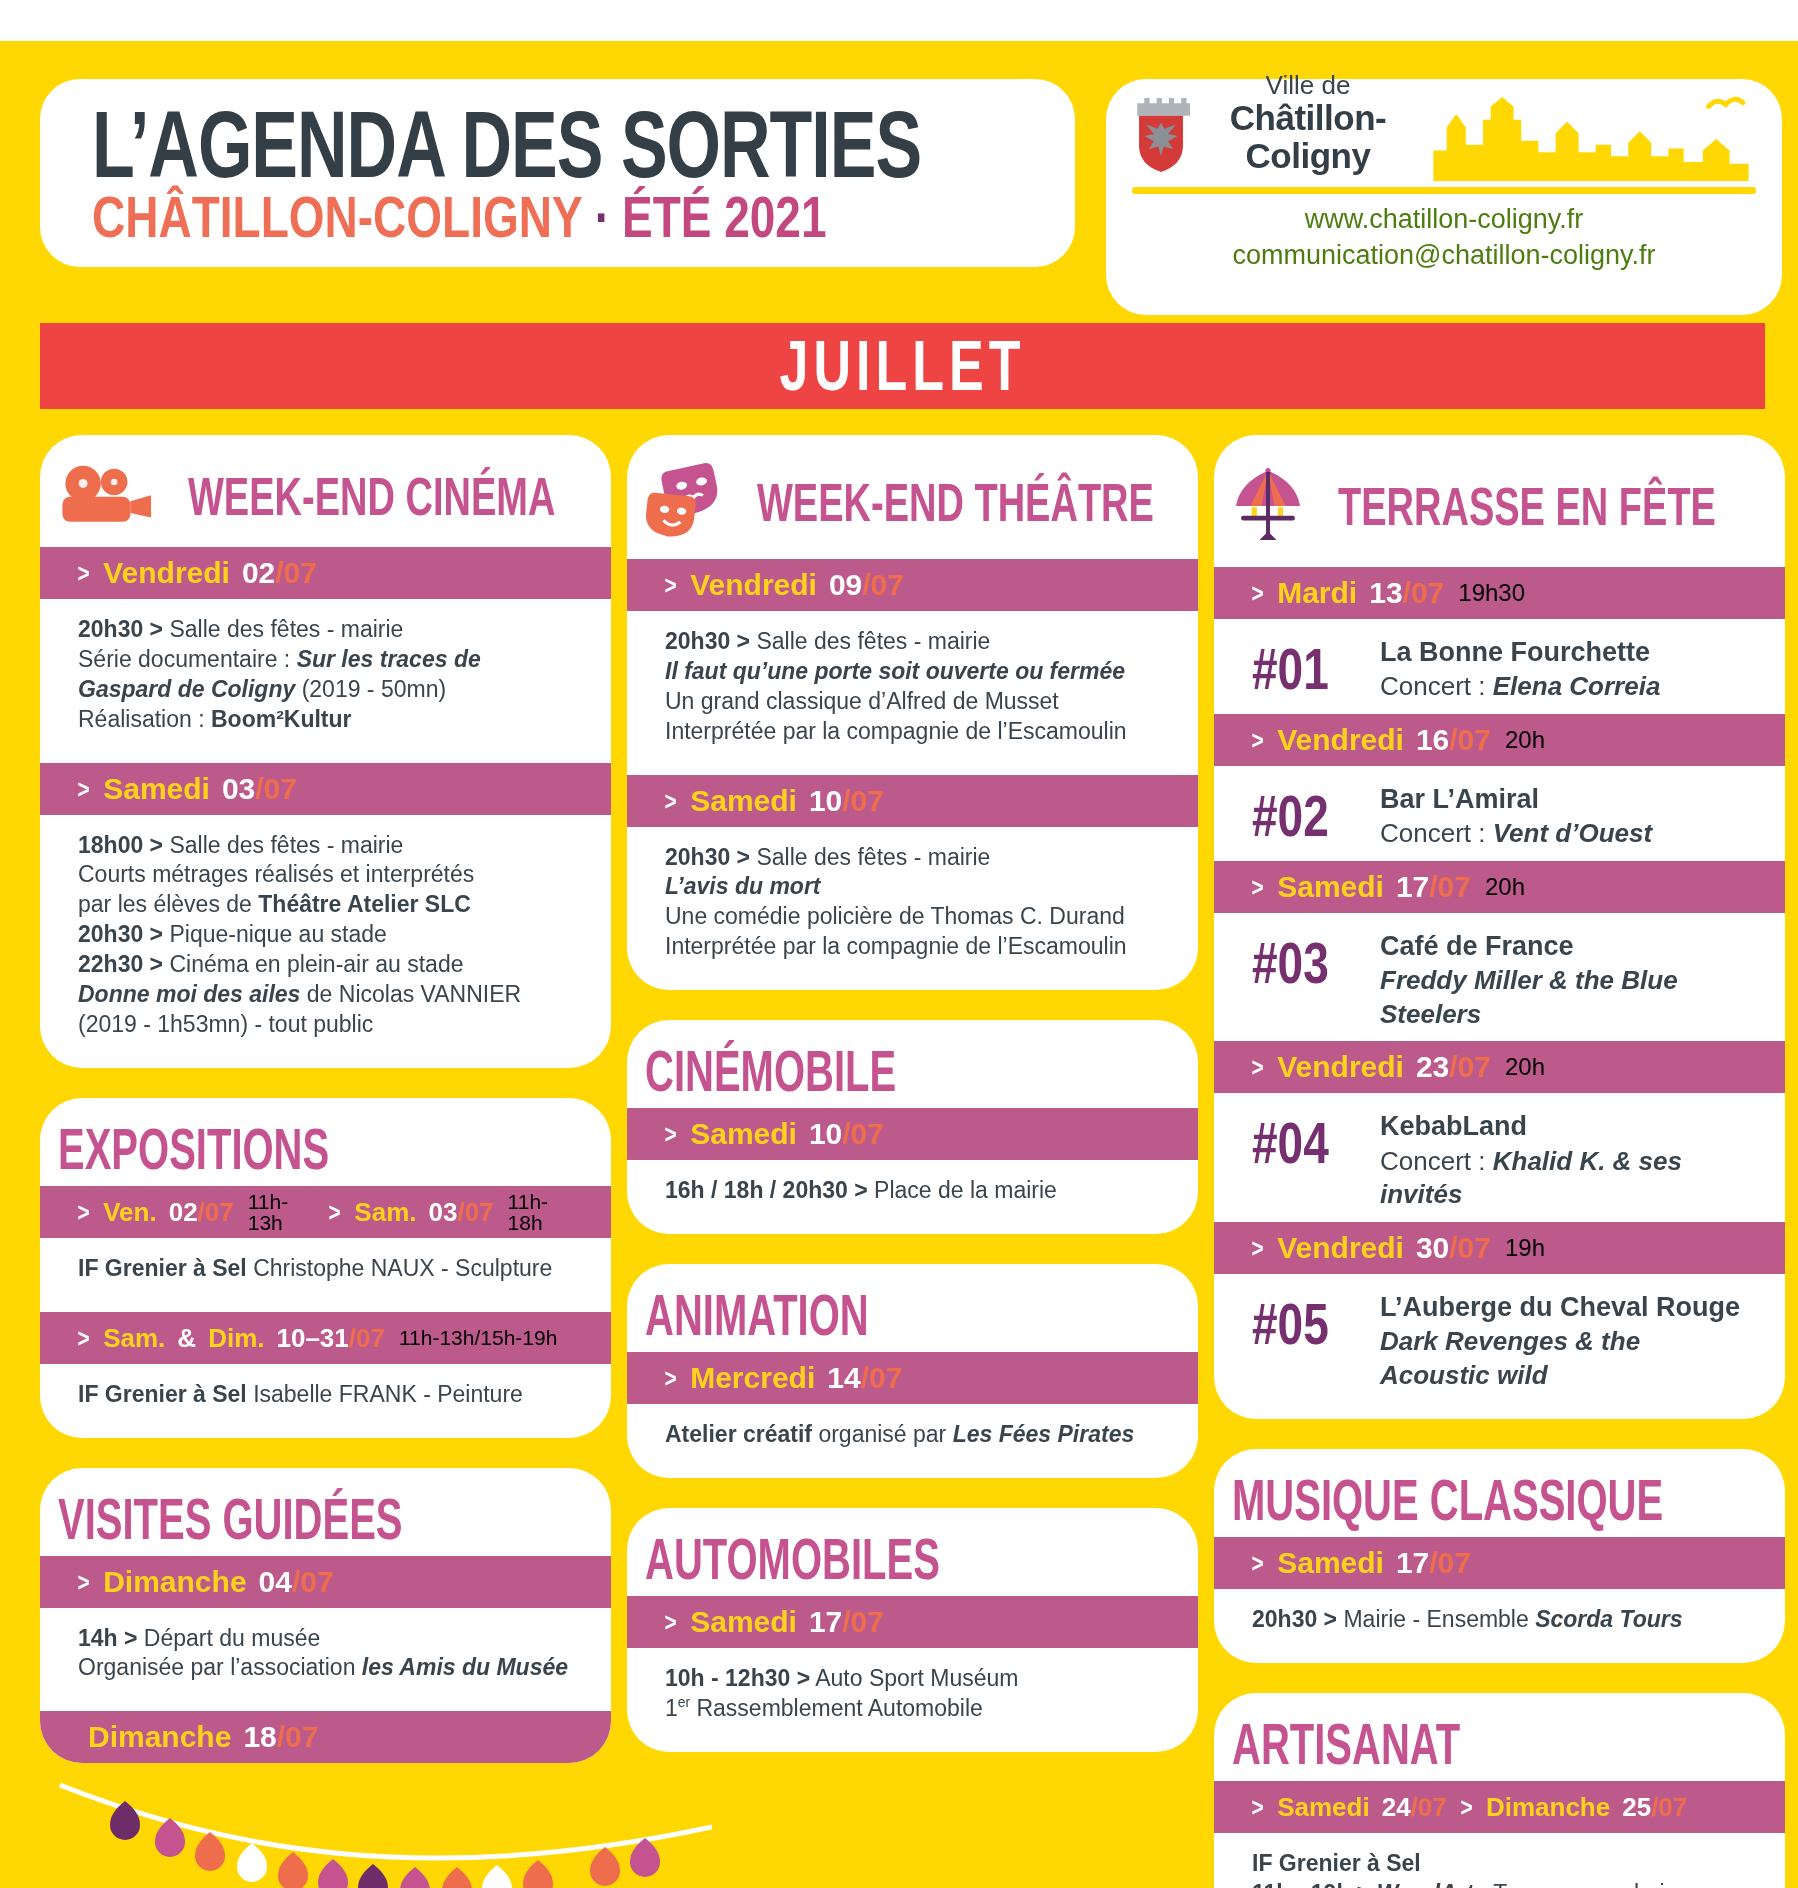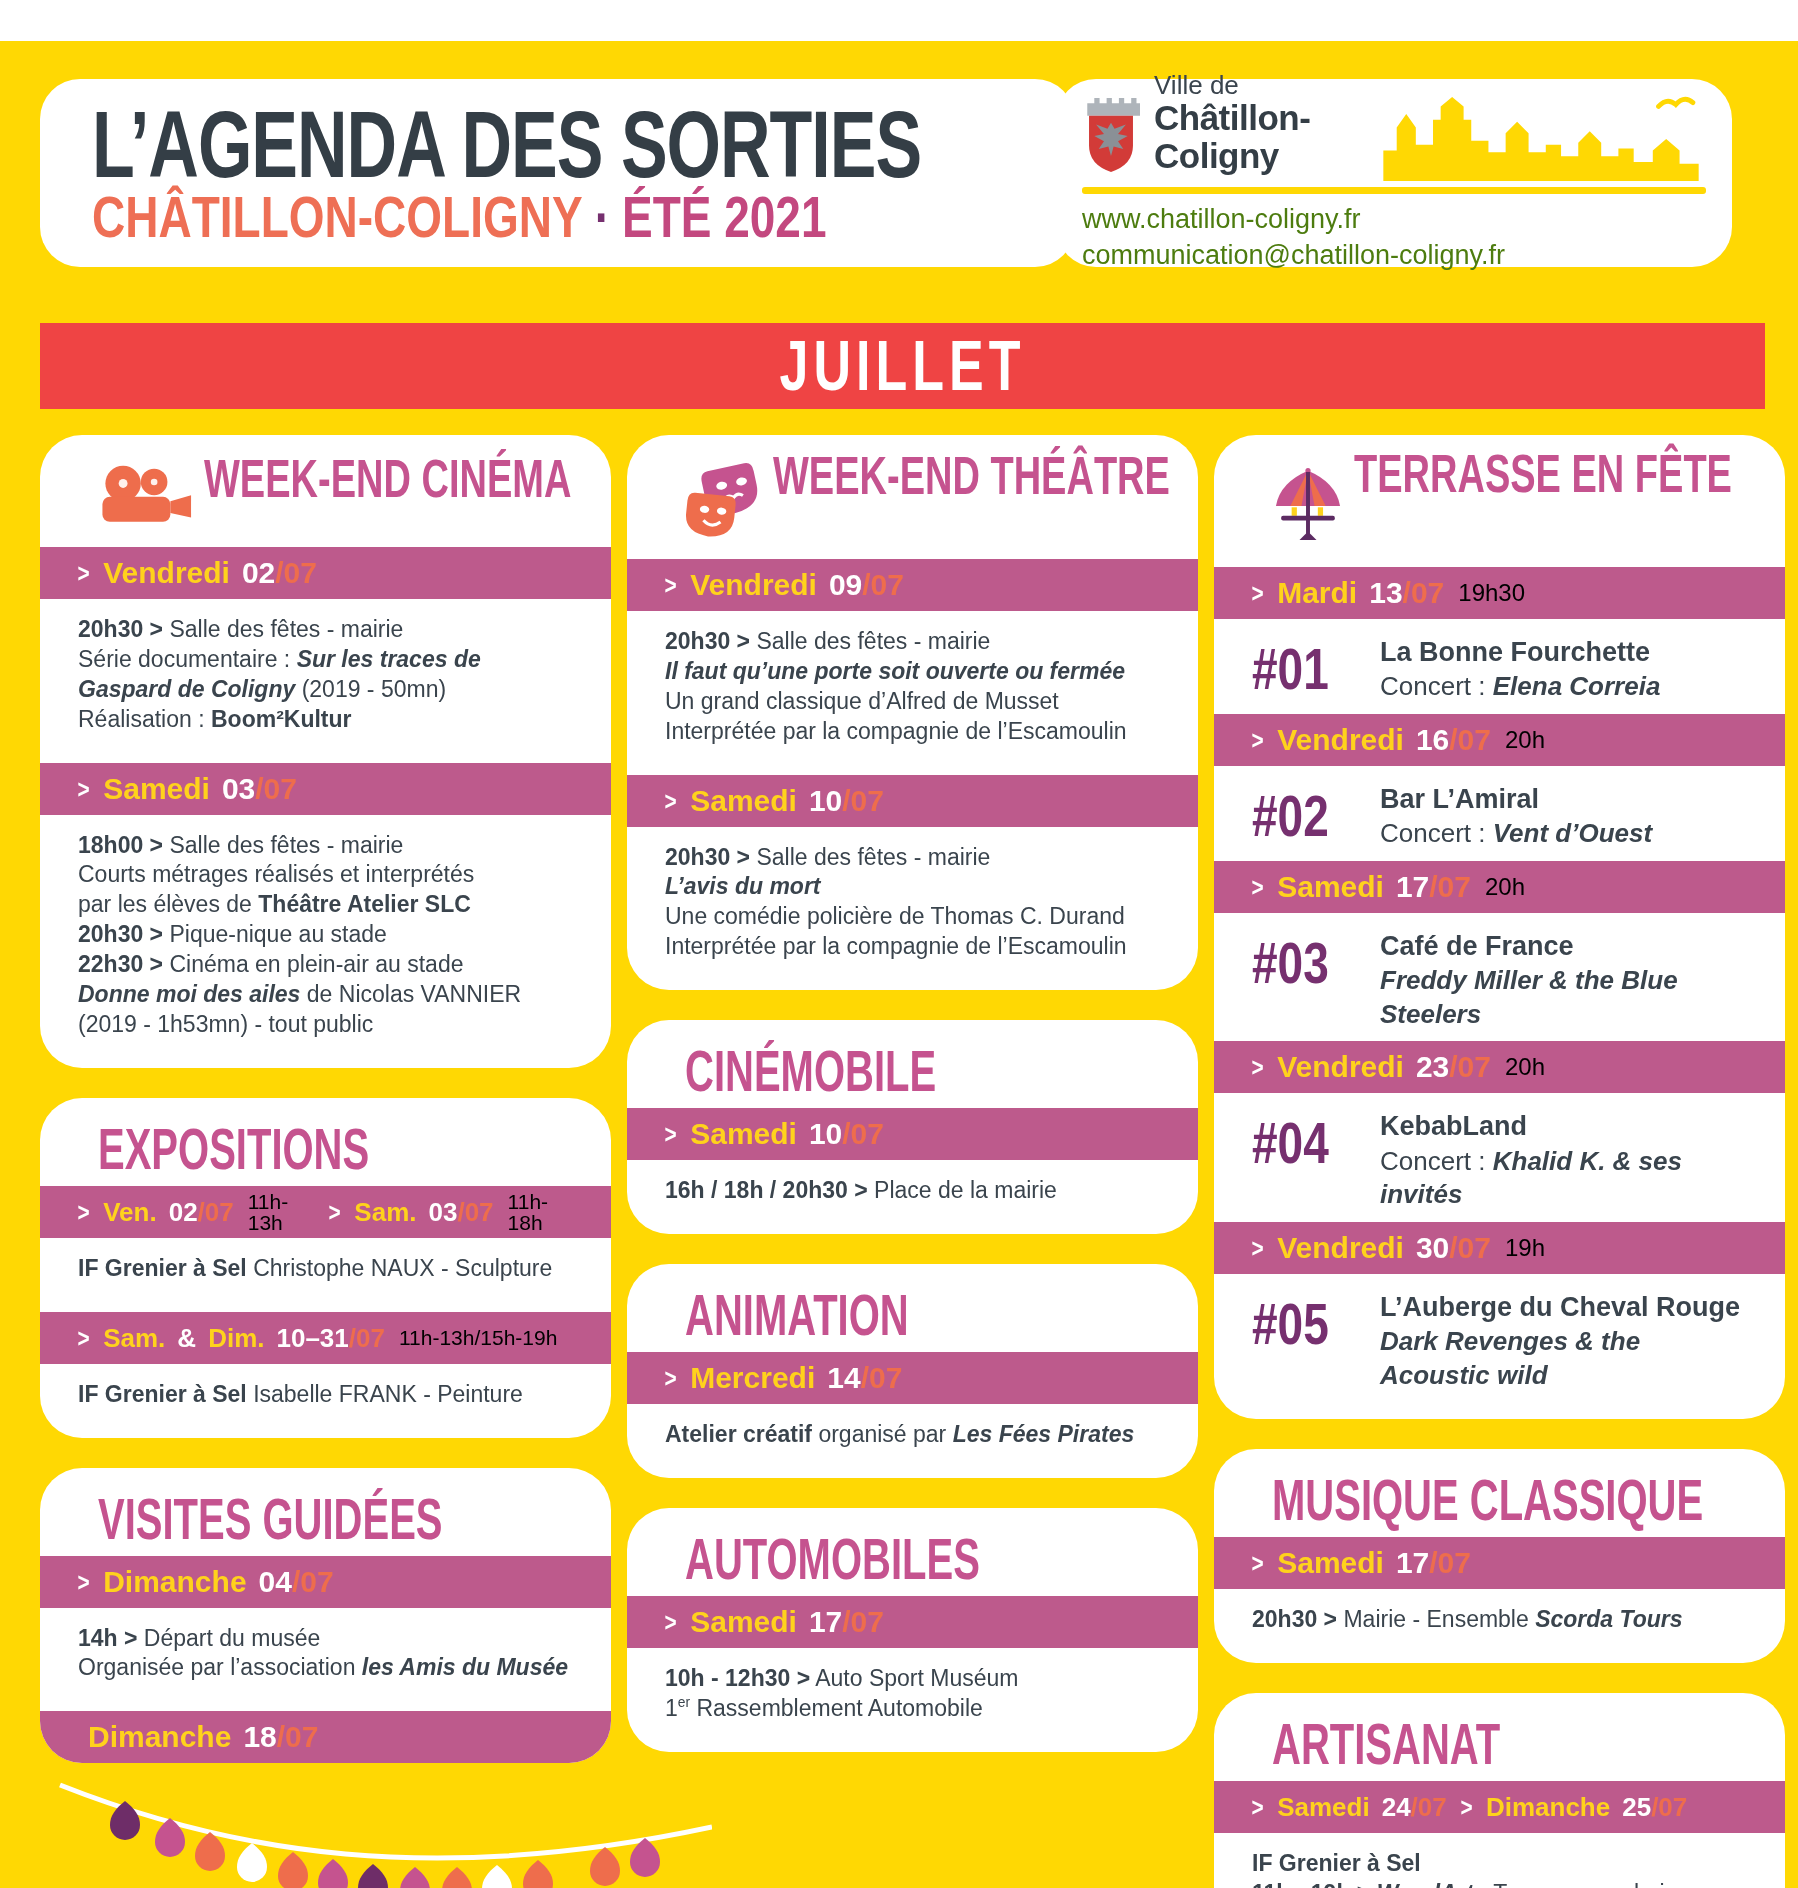--- a/index.html
+++ b/index.html
@@ -8,38 +8,38 @@
   .stretch{display:inline-block;transform:scaleY(1.35);transform-origin:left center;white-space:nowrap;}
   
   .hdr-left{position:absolute;left:40px;top:38px;width:1035px;height:188px;background:#fff;
             border-radius:40px;box-sizing:border-box;padding:26px 28px 22px 52px;
             display:flex;flex-direction:column;justify-content:center;gap:14px;}
   .hdr-title{font-size:70px;font-weight:bold;color:#343E46;letter-spacing:-1px;line-height:1;}
   .hdr-sub{font-size:46px;font-weight:bold;line-height:1;}
   .hdr-sub .city{color:#EE6F55;}
   .hdr-sub .sep{color:#76306F;margin:0 12px;}
   .hdr-sub .season{color:#C3487F;}
-  .hdr-right{position:absolute;left:1056px;top:38px;width:676px;height:188px;background:#fff;
-             border-radius:40px;box-sizing:border-box;padding:16px 26px 10px;}
+  .hdr-right{position:absolute;left:1106px;top:38px;width:676px;height:236px;background:#fff;
+             border-radius:40px;box-sizing:border-box;padding:16px 26px 10px;text-align:center;}
   .logo-row{display:flex;align-items:flex-end;gap:14px;height:86px;}
   .ville{line-height:1.08;padding-bottom:6px;}
   .ville .l1{font-size:26px;}
   .ville .l2{font-size:35px;font-weight:bold;color:#343E46;letter-spacing:-0.5px;}
   .skyline-wrap{flex:1;display:flex;justify-content:flex-end;align-items:flex-end;height:86px;}
   .divider{height:7px;background:#FFD803;border-radius:3px;margin:6px 0 8px;}
   .contact{font-size:27px;line-height:1.32;color:#4d7c0f;}
   
   .month-bar{position:absolute;left:40px;top:282px;width:1725px;height:86px;background:#ef4444;
              display:flex;align-items:center;justify-content:center;}
   .month-text{color:#fff;font-weight:bold;font-size:52px;letter-spacing:5px;transform:scaleY(1.35);}
   
   .cols{position:absolute;left:40px;top:394px;width:1725px;display:flex;gap:16px;z-index:2;}
   .col{flex:0 0 571px;width:571px;display:flex;flex-direction:column;gap:30px;}
   .card{background:#fff;border-radius:42px;overflow:hidden;}
-  .card-head{display:flex;gap:10px;padding:28px 58px 14px;}
+  .card-head{display:flex;align-items:center;gap:34px;padding:28px 18px 14px;}
   .card-title{font-size:40px;font-weight:bold;color:#C5538F;line-height:1.15;display:inline-block;
               transform:scaleY(1.42);transform-origin:left center;white-space:nowrap;}
   .with-icon .card-title{font-size:38px;}
   .bar{background:#BD5A8C;min-height:48px;display:flex;align-items:center;padding:2px 36px;
        color:#fff;font-weight:bold;font-size:30px;line-height:1;}
   .bar .chev{font-size:26px;transform:scaleX(0.8);}
   .bar .d{color:#FFD21C;}
   .bar .n{color:#fff;}
   .bar .m{color:#EE6D4C;}
   .bar .t{color:#000000;font-weight:normal;font-size:24px;margin-left:14px;}

